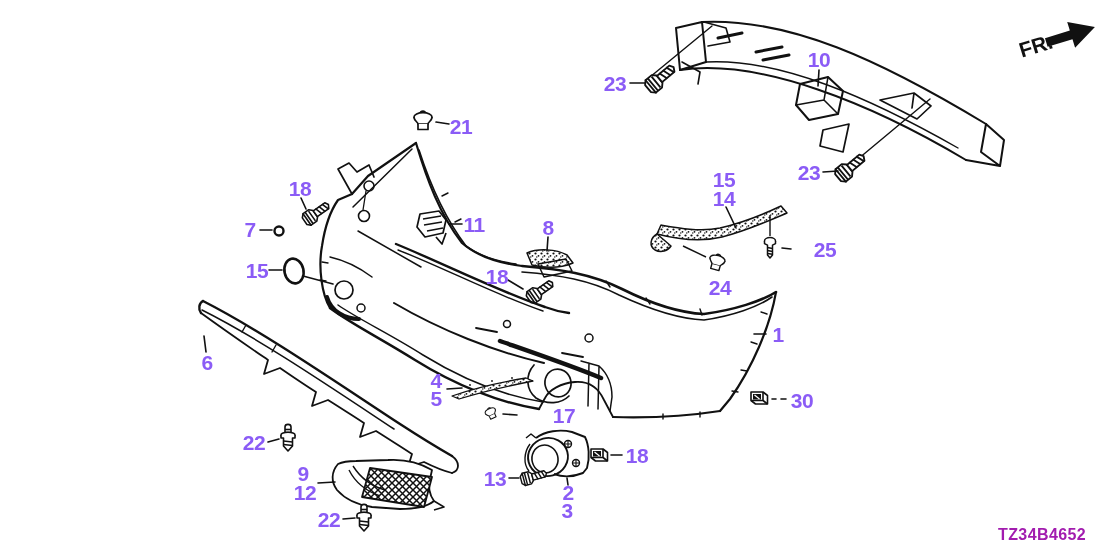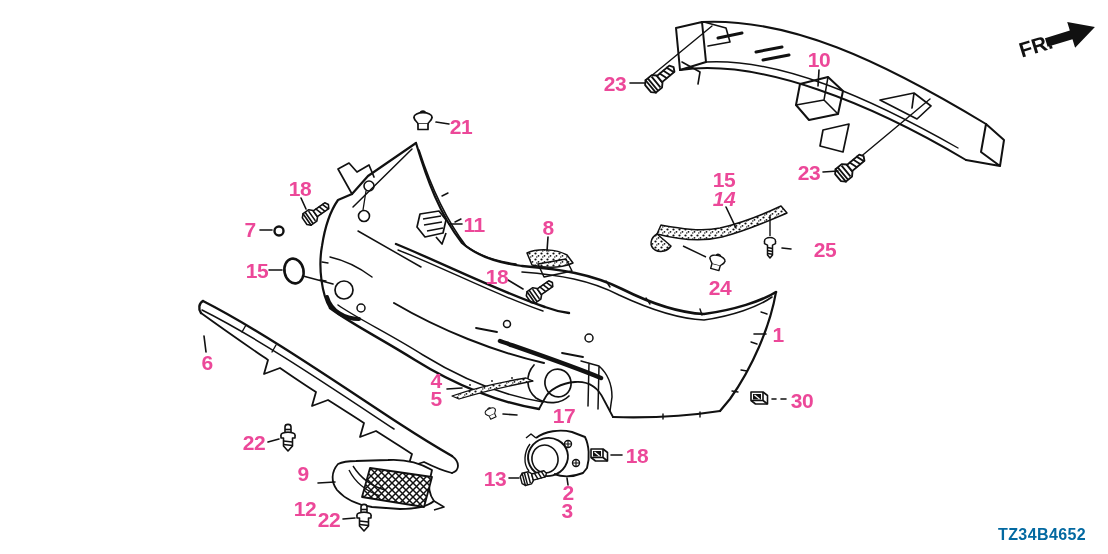--- a/index.html
+++ b/index.html
@@ -3,27 +3,27 @@
 <meta charset="utf-8">
 <style>
   html,body{margin:0;padding:0;background:#fff;}
   #stage{
     position:relative;width:1108px;height:554px;background:#fff;overflow:hidden;
     font-family:"Liberation Sans",sans-serif;
   }
   #stage svg{position:absolute;left:0;top:0;}
   .callout{
     position:absolute;transform:translate(-50%,-50%);
-    font:700 21px "Liberation Sans",sans-serif;color:#ec4899;
+    font:700 21px "Liberation Sans",sans-serif;color:#8b5cf6;
     letter-spacing:-0.5px;white-space:nowrap;line-height:1;
     user-select:none;
   }
   #diagram-code{
     position:absolute;left:998px;top:526px;width:100px;text-align:left;
-    font:700 16px "Liberation Sans",sans-serif;color:#0369a1;letter-spacing:0.4px;
+    font:700 16px "Liberation Sans",sans-serif;color:#a21caf;letter-spacing:0.4px;
   }
 </style>
 </head>
 <body>
 
 <div id="stage">
 
 <svg viewBox="0 0 1108 554" width="1108" height="554">
   <defs>
     <pattern id="speckle" width="6" height="6" patternUnits="userSpaceOnUse">
@@ -272,31 +272,31 @@
       <span class="callout" style="left: 300px; top: 188px;">18</span>
       <span class="callout" style="left: 250px; top: 229px;">7</span>
       <span class="callout" style="left: 257px; top: 270px;">15</span>
       <span class="callout" style="left: 474px; top: 224px;">11</span>
       <span class="callout" style="left: 548px; top: 227px;">8</span>
       <span class="callout" style="left: 497px; top: 276px;">18</span>
       <span class="callout" style="left: 819px; top: 59px;">10</span>
       <span class="callout" style="left: 615px; top: 83px;">23</span>
       <span class="callout" style="left: 809px; top: 172px;">23</span>
       <span class="callout" style="left: 724px; top: 179px;">15</span>
-      <span class="callout" style="left: 724px; top: 198px; font-style: italic;">14</span>
+      <span class="callout" style="left: 724px; top: 198px;">14</span>
       <span class="callout" style="left: 805px; top: 249px; margin-left: 20px;">25</span>
       <span class="callout" style="left: 720px; top: 287px;">24</span>
       <span class="callout" style="left: 778px; top: 334px;">1</span>
       <span class="callout" style="left: 436px; top: 380px;">4</span>
       <span class="callout" style="left: 436px; top: 398px;">5</span>
       <span class="callout" style="left: 564px; top: 415px;">17</span>
       <span class="callout" style="left: 207px; top: 362px;">6</span>
       <span class="callout" style="left: 254px; top: 442px;">22</span>
       <span class="callout" style="left: 303px; top: 473px;">9</span>
-      <span class="callout" style="left: 305px; top: 492px; margin-top: 16px;">12</span>
+      <span class="callout" style="left: 305px; top: 492px;">12</span>
       <span class="callout" style="left: 329px; top: 519px;">22</span>
       <span class="callout" style="left: 495px; top: 478px;">13</span>
       <span class="callout" style="left: 568px; top: 492px;">2</span>
       <span class="callout" style="left: 567px; top: 510px;">3</span>
       <span class="callout" style="left: 637px; top: 455px;">18</span>
       <span class="callout" style="left: 802px; top: 400px;">30</span>
     </div>
 
 <div id="diagram-code">TZ34B4652</div>
 

